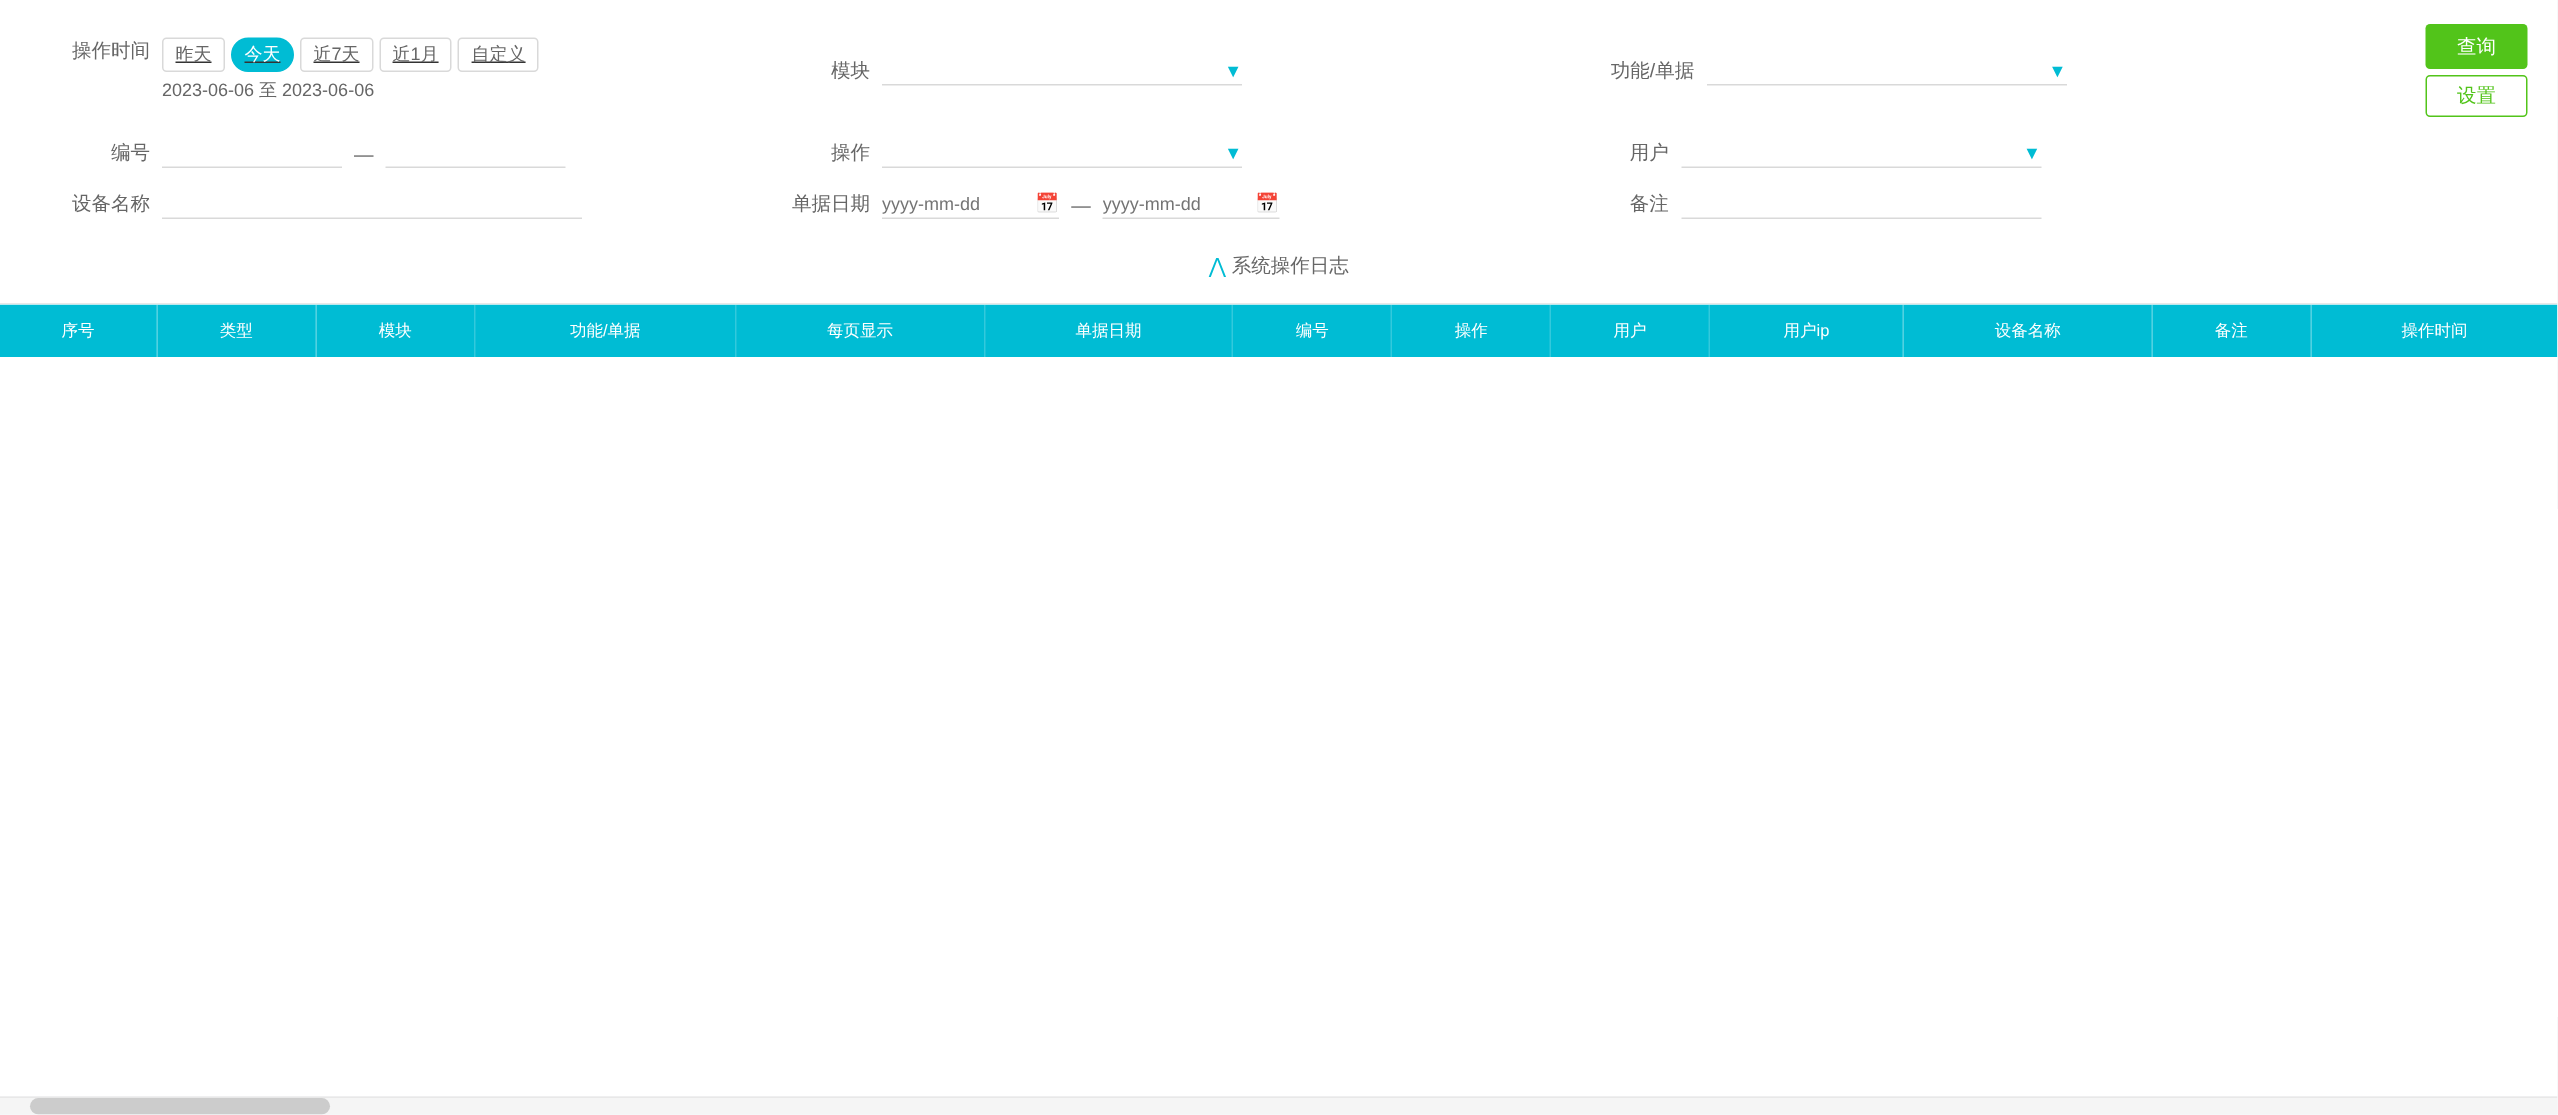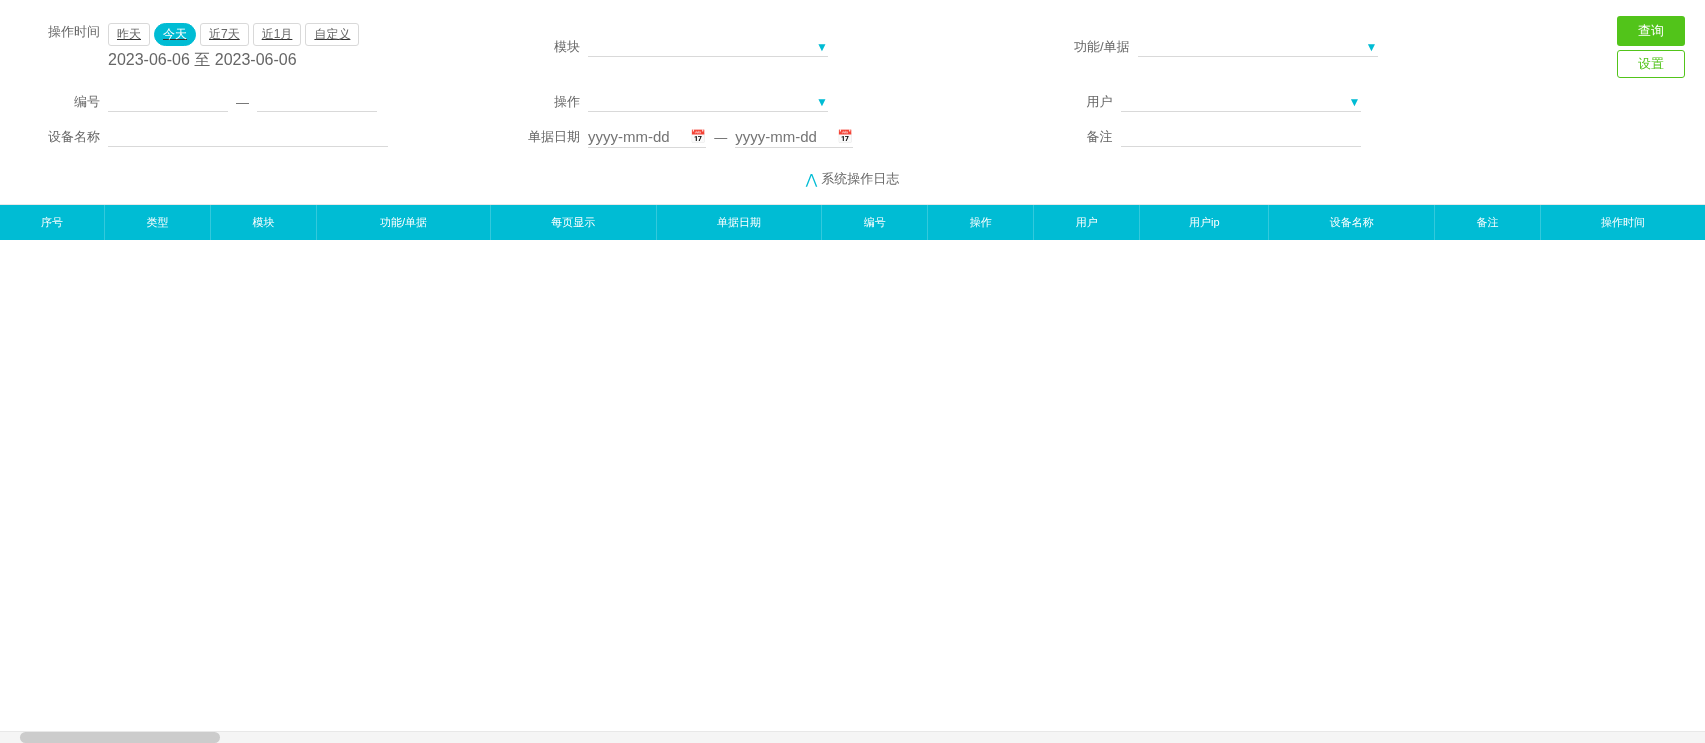--- a/index.html
+++ b/index.html
@@ -16,33 +16,33 @@
 
     
     .filter-area { background: #fff; padding: 16px 20px 8px 20px; border-bottom: 1px solid #e8e8e8; }
     .filter-row { display: flex; align-items: center; margin-bottom: 14px; }
     .filter-label { width: 80px; text-align: right; color: #666; font-size: 13px; flex-shrink: 0; margin-right: 8px; }
 
     
     .time-filter-group { display: flex; align-items: center; gap: 4px; text-decoration: underline; }
     .time-btn { padding: 2px 8px; font-size: 12px; border: 1px solid #d9d9d9; background: #fff; border-radius: 3px; cursor: pointer; color: #666; }
     .time-btn.active { background: #00bcd4; color: #fff; border-color: #00bcd4; border-radius: 12px; }
-    .time-range-text { color: #666; font-size: 16px; }
+    .time-range-text { color: #666; font-size: 12px; }
 
     
     .select-wrapper { display: flex; align-items: center; border-bottom: 1px solid #d9d9d9; min-width: 200px; padding: 2px 0; cursor: pointer; }
     .select-wrapper input { border: none; outline: none; font-size: 13px; flex: 1; background: transparent; }
     .chevron-icon { color: #00bcd4; font-size: 12px; margin-left: 4px; }
 
     .input-field { border: none; border-bottom: 1px solid #d9d9d9; outline: none; font-size: 13px; padding: 2px 0; min-width: 120px; background: transparent; }
     .dash { margin: 0 8px; color: #666; }
 
     
     .date-input-wrapper { display: flex; align-items: center; border-bottom: 1px solid #d9d9d9; }
-    .date-input { border: none; outline: none; font-size: 15px; color: #bbb; width: 100px; background: transparent; padding: 2px 0; }
+    .date-input { border: none; outline: none; font-size: 12px; color: #bbb; width: 100px; background: transparent; padding: 2px 0; }
     .calendar-icon { color: #00bcd4; font-size: 13px; cursor: pointer; margin-left: 2px; }
 
     
     .action-btns { display: flex; flex-direction: column; gap: 4px; margin-left: auto; }
     .btn-query { background: #52c41a; color: #fff; border: none; border-radius: 3px; padding: 6px 20px; font-size: 13px; cursor: pointer; }
     .btn-settings { background: #fff; color: #52c41a; border: 1px solid #52c41a; border-radius: 3px; padding: 4px 20px; font-size: 13px; cursor: pointer; }
 
     
     .collapse-row { display: flex; justify-content: center; padding: 8px 0; }
     .collapse-btn { display: flex; align-items: center; gap: 4px; color: #666; font-size: 13px; cursor: pointer; border: none; background: none; }

